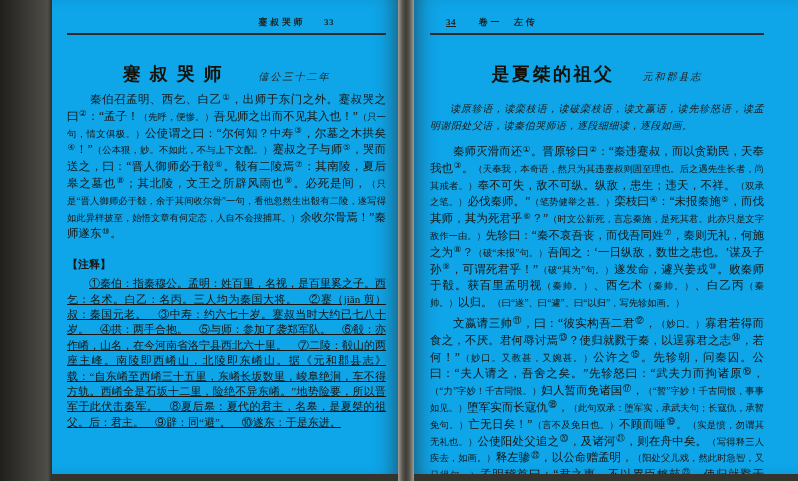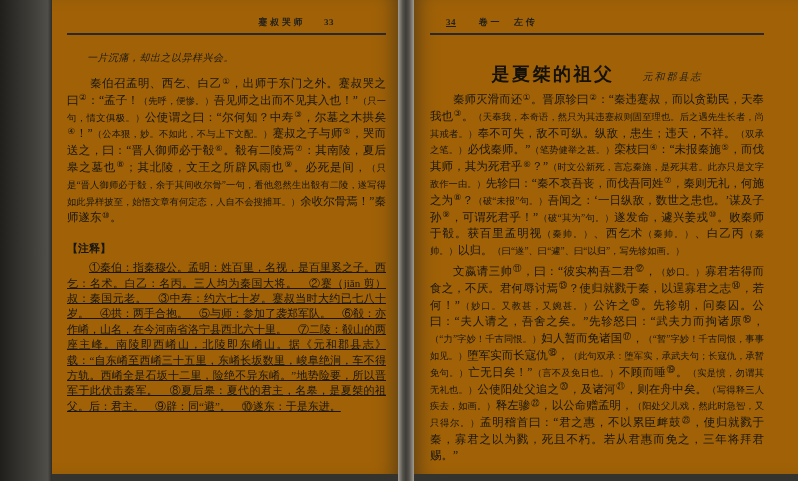--- a/index.html
+++ b/index.html
@@ -5,21 +5,21 @@
   html,body{margin:0;padding:0;}
   body{
     width:798px;height:481px;overflow:hidden;
     background:#34332e;
     font-family:"Liberation Serif","DejaVu Serif",serif;
   }
   .stage{display:flex;align-items:flex-start;width:798px;height:481px;background:#34332e;}
   .gutter{flex:0 0 52px;height:481px;background:linear-gradient(90deg,#201f1c,#3f3d38 60%,#504e48 92%,#2e2c28);}
   .binding{flex:0 0 16px;height:481px;background:linear-gradient(90deg,#a19d93,#55524c 30%,#3e3c37 50%,#55524c 70%,#a19d93);}
   .page{
-    height:474px;background:#a16207;color:#171511;
+    height:474px;background:#0ea5e9;color:#171511;
     box-sizing:border-box;position:relative;overflow:hidden;
   }
   .page-left{flex:0 0 346px;padding:16px 12px 0 15px;box-shadow:inset -16px 0 20px -13px rgba(38,36,31,.6);}
   .page-right{flex:1 1 auto;min-width:0;padding:16px 34px 0 16px;box-shadow:inset 16px 0 20px -13px rgba(38,36,31,.6);}
 
   .running{font-size:9px;font-weight:bold;letter-spacing:.3em;color:#211f1a;margin-bottom:4px;white-space:nowrap;}
   .running .num{letter-spacing:.05em;}
   .running-left{text-align:right;padding-right:52px;}
   .running-right{text-align:left;padding-left:16px;}
   .running-right .num{margin-right:18px;text-decoration:underline;}
@@ -47,22 +47,25 @@
 <div class="stage">
   <div class="gutter"></div>
 
   <div class="page page-left">
     <div class="running running-left">
       <span>蹇叔哭师</span>
       <span class="num">33</span>
     </div>
     <div class="rule"></div>
 
+    <div class="title-row">
+      <span class="title t-spread">蹇叔哭师</span>
+      <span class="era">僖公三十二年</span>
+    </div>
 
-    <p class="intro">一片沉痛，却出之以异样兴会。</p>
 
     <p class="para rich">秦伯召孟明、西乞、白乙<span class="circ">①</span>，出师于东门之外。蹇叔哭之曰<span class="circ">②</span>：“孟子！<span class="comm">（先呼，便惨。）</span>吾见师之出而不见其入也！”<span class="comm">（只一句，情文俱极。）</span>公使谓之曰：“尔何知？中寿<span class="circ">③</span>，尔墓之木拱矣<span class="circ">④</span>！”<span class="comm">（公本狠，妙。不如此，不与上下文配。）</span>蹇叔之子与师<span class="circ">⑤</span>，哭而送之，曰：“晋人御师必于殽<span class="circ">⑥</span>。殽有二陵焉<span class="circ">⑦</span>：其南陵，夏后皋之墓也<span class="circ">⑧</span>；其北陵，文王之所辟风雨也<span class="circ">⑨</span>。必死是间，<span class="comm">（只是“晋人御师必于殽，余于其间收尔骨”一句，看他忽然生出殽有二陵，遂写得如此异样披至，始悟文章有何定态，人自不会搜捕耳。）</span>余收尔骨焉！”秦师遂东<span class="circ">⑩</span>。</p>
 
     <div class="notes-head">【注释】</div>
     <p class="notes">①秦伯：指秦穆公。孟明：姓百里，名视，是百里奚之子。西乞：名术。白乙：名丙。三人均为秦国大将。　②蹇（jiǎn 剪）叔：秦国元老。　③中寿：约六七十岁。蹇叔当时大约已七八十岁。　④拱：两手合抱。　⑤与师：参加了袭郑军队。　⑥殽：亦作崤，山名，在今河南省洛宁县西北六十里。　⑦二陵：殽山的两座主峰。南陵即西崤山，北陵即东崤山。据《元和郡县志》载：“自东崤至西崤三十五里，东崤长坂数里，峻阜绝涧，车不得方轨。西崤全是石坂十二里，险绝不异东崤。”地势险要，所以晋军于此伏击秦军。　⑧夏后皋：夏代的君主，名皋，是夏桀的祖父。后：君主。　⑨辟：同“避”。　⑩遂东：于是东进。</p>
   </div>
 
   <div class="binding"></div>
 
   <div class="page page-right">
@@ -70,17 +73,18 @@
       <span class="num">34</span>
       <span>卷一　左传</span>
     </div>
     <div class="rule"></div>
 
     <div class="title-row">
       <span class="title t-tight">是夏桀的祖父</span>
       <span class="era">元和郡县志</span>
     </div>
 
+    <p class="intro">读原轸语，读栾枝语，读破栾枝语，读文嬴语，读先轸怒语，读孟明谢阳处父语，读秦伯哭师语，逐段细细读，逐段如画。</p>
 
     <p class="para rich">秦师灭滑而还<span class="circ">①</span>。晋原轸曰<span class="circ">②</span>：“秦违蹇叔，而以贪勤民，天奉我也<span class="circ">③</span>。<span class="comm">（天奉我，本奇语，然只为其违蹇叔则固至理也。后之遇先生长者，尚其戒者。）</span>奉不可失，敌不可纵。纵敌，患生；违天，不祥。<span class="comm">（双承之笔。）</span>必伐秦师。”<span class="comm">（笔势健举之甚。）</span>栾枝曰<span class="circ">④</span>：“未报秦施<span class="circ">⑤</span>，而伐其师，其为死君乎<span class="circ">⑥</span>？”<span class="comm">（时文公新死，言忘秦施，是死其君。此亦只是文字敌作一由。）</span>先轸曰：“秦不哀吾丧，而伐吾同姓<span class="circ">⑦</span>，秦则无礼，何施之为<span class="circ">⑧</span>？<span class="comm">（破“未报”句。）</span>吾闻之：‘一日纵敌，数世之患也。’谋及子孙<span class="circ">⑨</span>，可谓死君乎！”<span class="comm">（破“其为”句。）</span>遂发命，遽兴姜戎<span class="circ">⑩</span>。败秦师于殽。获百里孟明视<span class="comm">（秦帅。）</span>、西乞术<span class="comm">（秦帅。）</span>、白乙丙<span class="comm">（秦帅。）</span>以归。<span class="comm">（曰“遂”、曰“遽”、曰“以归”，写先轸如画。）</span></p>
     <p class="para rich">文嬴请三帅<span class="circ">⑪</span>，曰：“彼实构吾二君<span class="circ">⑫</span>，<span class="comm">（妙口。）</span>寡君若得而食之，不厌。君何辱讨焉<span class="circ">⑬</span>？使归就戮于秦，以逞寡君之志<span class="circ">⑭</span>，若何！”<span class="comm">（妙口。又教甚，又婉甚。）</span>公许之<span class="circ">⑮</span>。先轸朝，问秦囚。公曰：“夫人请之，吾舍之矣。”先轸怒曰：“武夫力而拘诸原<span class="circ">⑯</span>，<span class="comm">（“力”字妙！千古同恨。）</span>妇人暂而免诸国<span class="circ">⑰</span>，<span class="comm">（“暂”字妙！千古同恨，事事如见。）</span>堕军实而长寇仇<span class="circ">⑱</span>，<span class="comm">（此句双承：堕军实，承武夫句；长寇仇，承暂免句。）</span>亡无日矣！”<span class="comm">（言不及免日也。）</span>不顾而唾<span class="circ">⑲</span>。<span class="comm">（实是愤，勿谓其无礼也。）</span>公使阳处父追之<span class="circ">⑳</span>，及诸河<span class="circ">㉑</span>，则在舟中矣。<span class="comm">（写得释三人疾去，如画。）</span>释左骖<span class="circ">㉒</span>，以公命赠孟明，<span class="comm">（阳处父儿戏，然此时急智，又只得尔。）</span>孟明稽首曰：“君之惠，不以累臣衅鼓<span class="circ">㉓</span>，使归就戮于秦，寡君之以为戮，死且不朽。若从君惠而免之，三年将拜君赐。”</p>
   </div>
 </div>
 
 </body></html>

